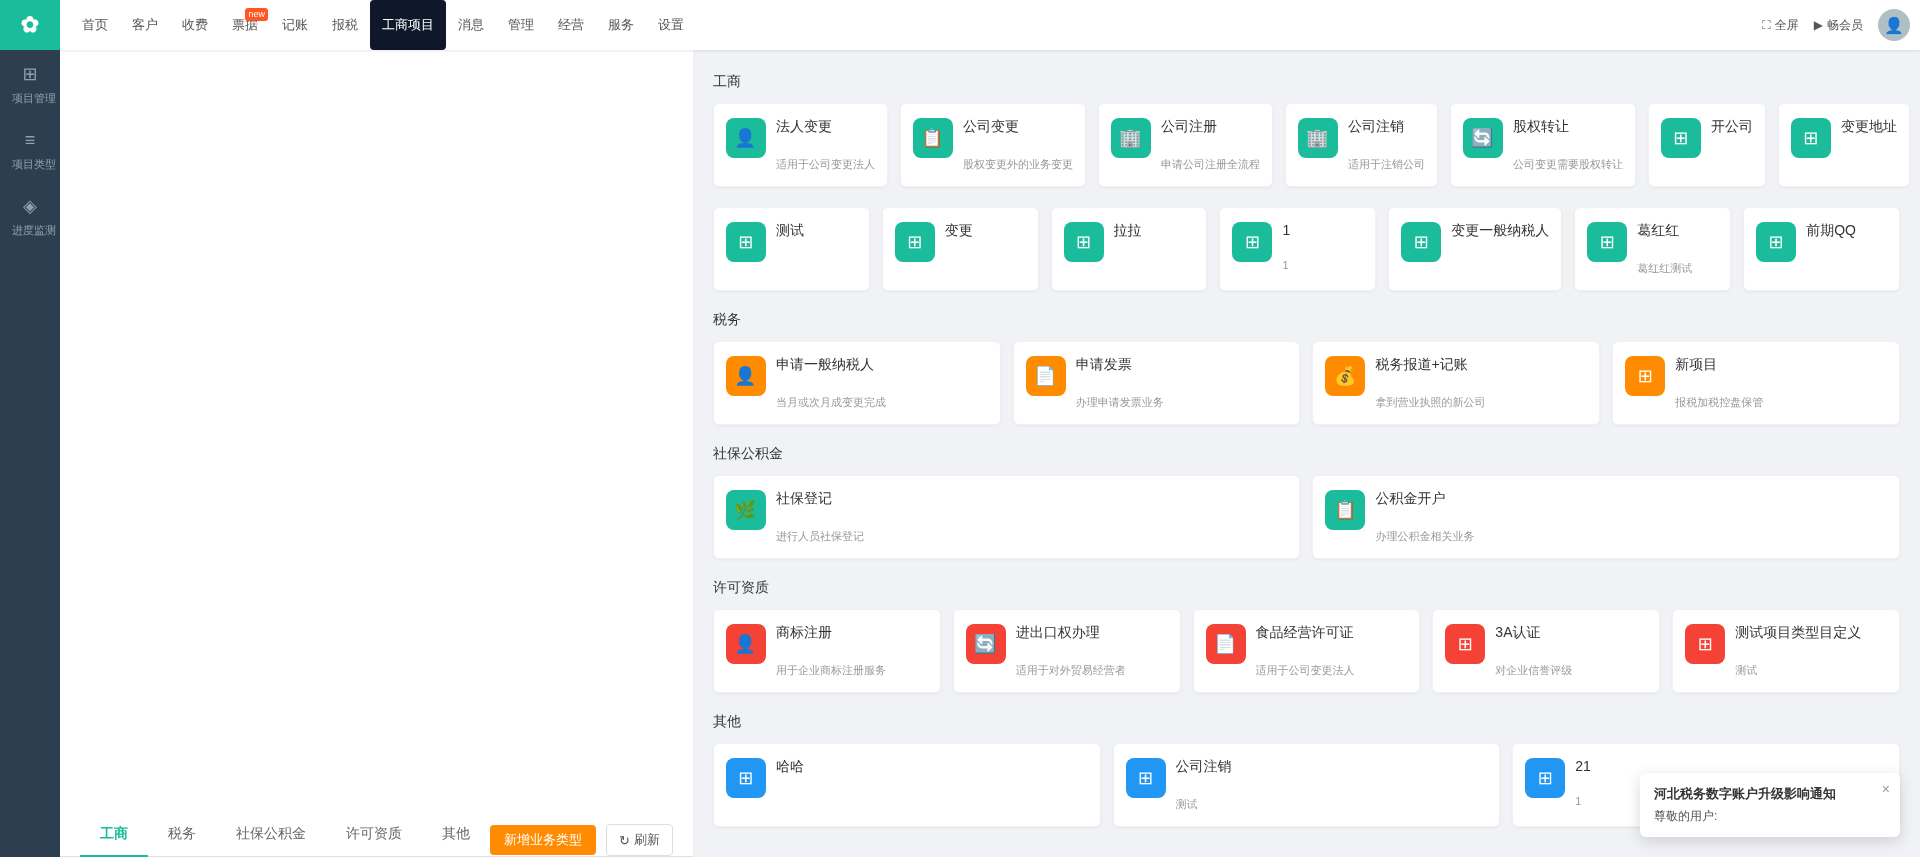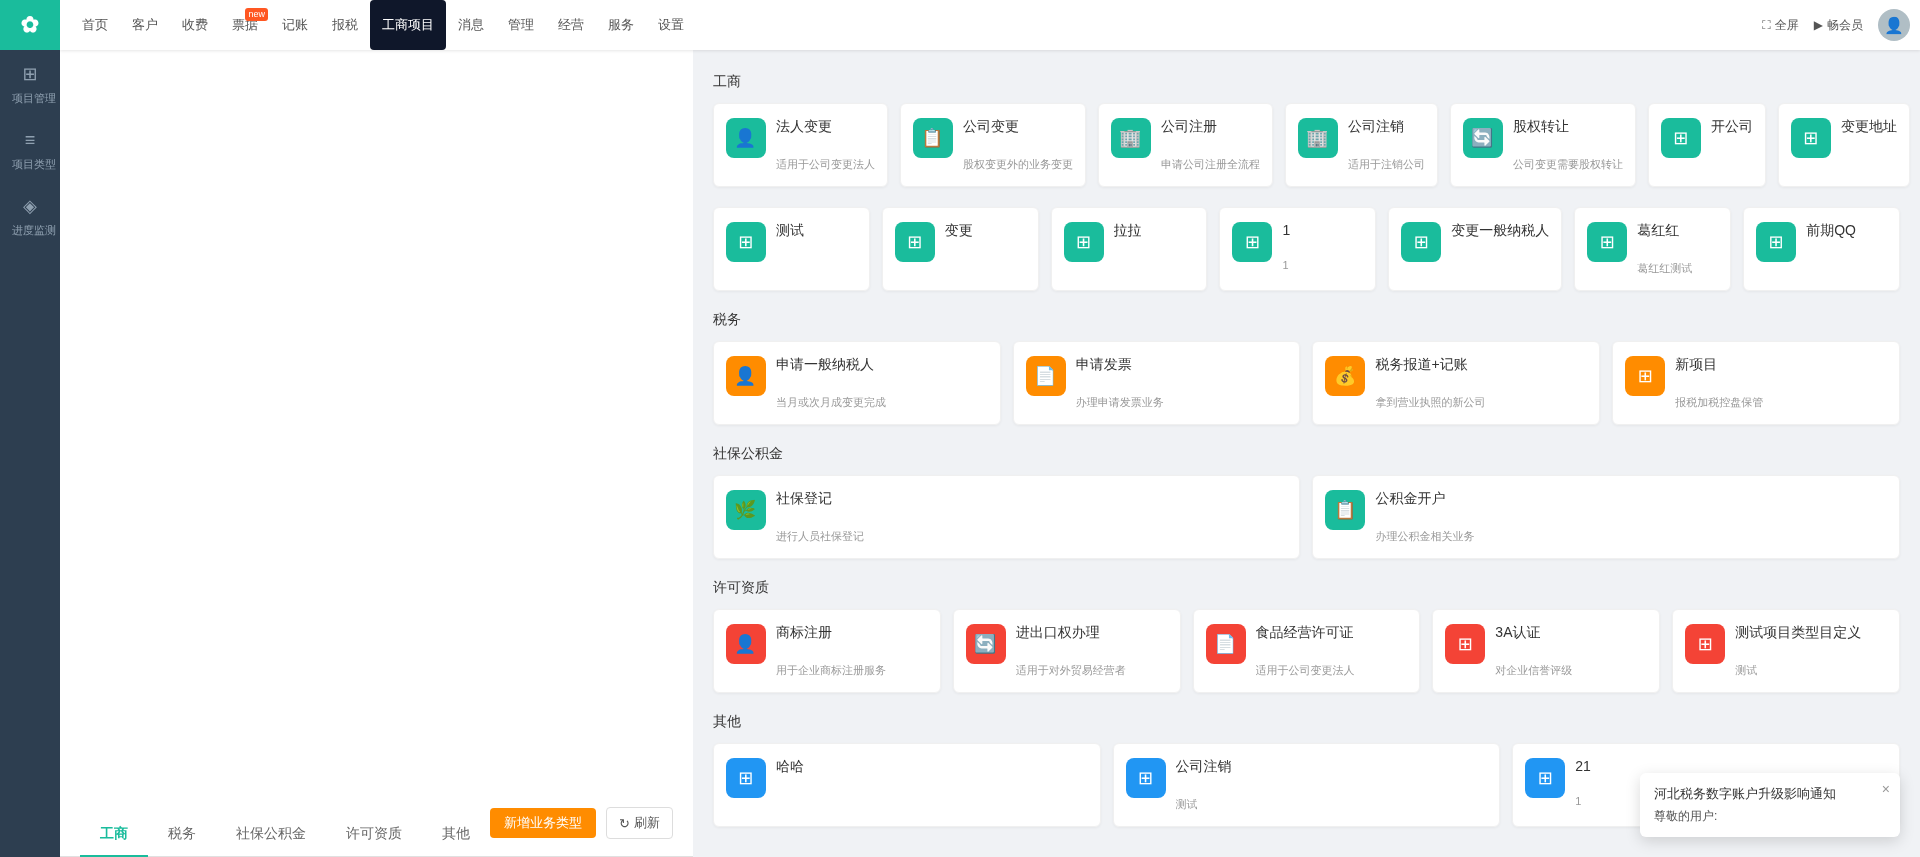--- a/index.html
+++ b/index.html
@@ -148,21 +148,21 @@
     .tab-item.active {
       color: #1abc9c;
       border-bottom: 2px solid #1abc9c;
       font-weight: bold;
     }
     .tabs-actions {
       margin-left: auto;
       display: flex;
       align-items: center;
       gap: 10px;
-      padding-bottom: 17px;
+      padding-bottom: 0;
     }
     .btn-new-type {
       background: #ff8c00;
       color: white;
       border: none;
       padding: 6px 14px;
       border-radius: 4px;
       cursor: pointer;
       font-size: 13px;
     }
@@ -288,21 +288,21 @@
     }
     .notification-close {
       position: absolute;
       top: 8px;
       right: 10px;
       cursor: pointer;
       color: #999;
       font-size: 14px;
     }
     .notification-title {
-      font-weight: normal;
+      font-weight: bold;
       color: #333;
       margin-bottom: 5px;
       font-size: 13px;
     }
   </style>
 </head>
 <body>
 
 <div class="sidebar">
   <div class="sidebar-logo">✿</div>

